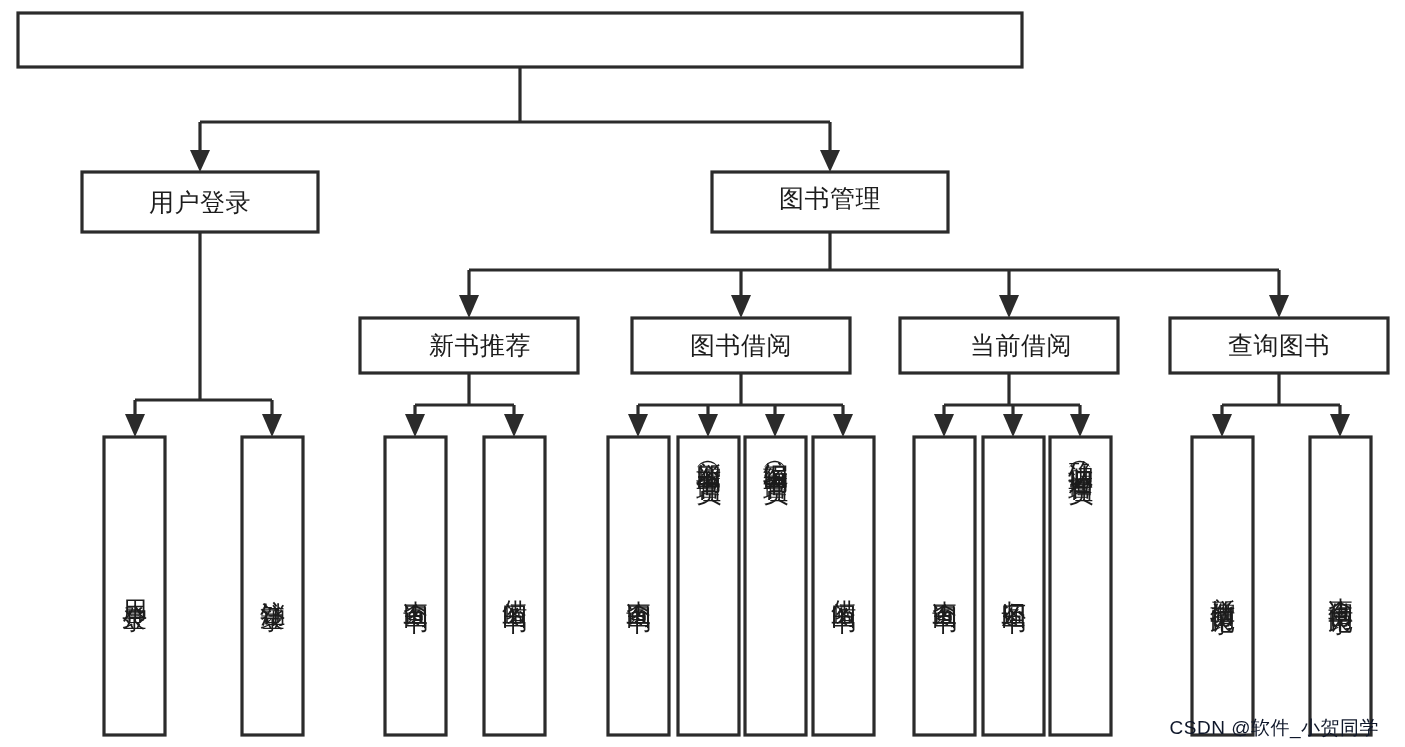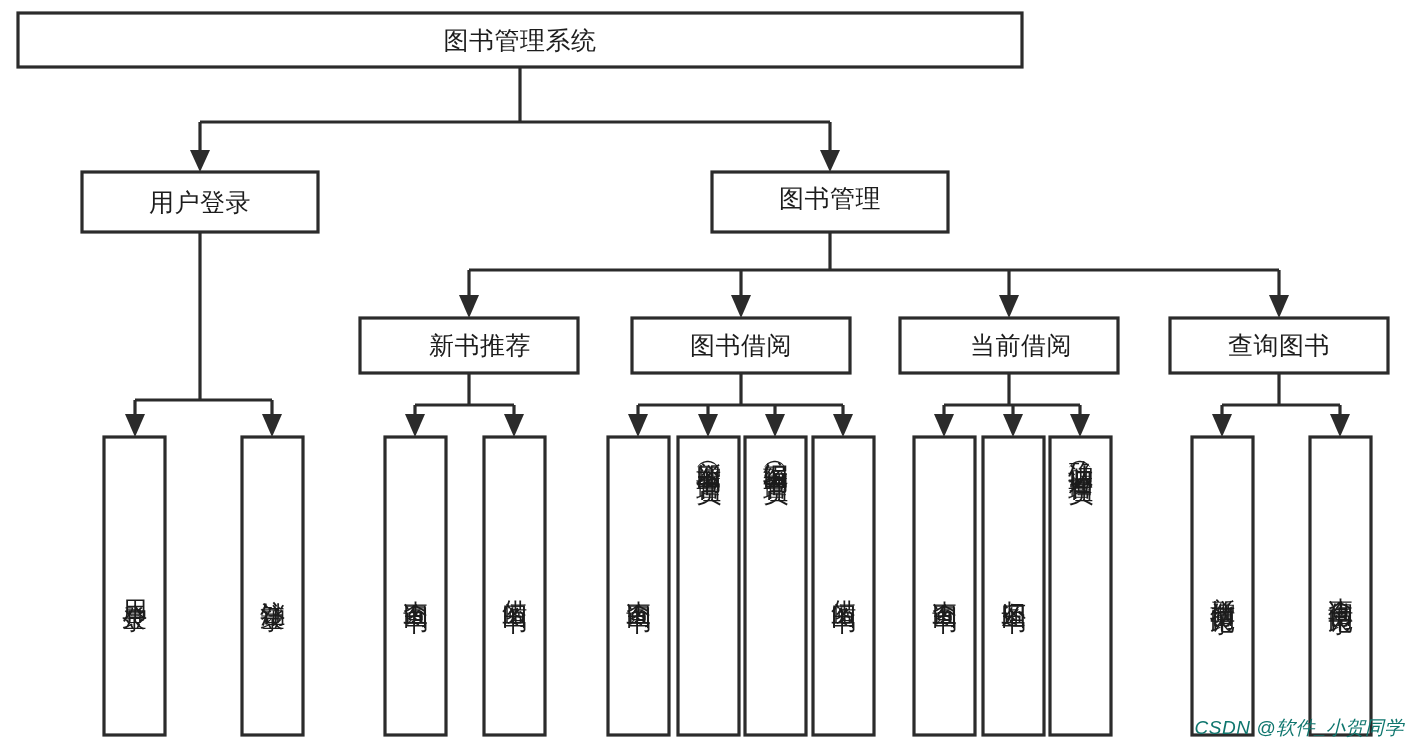--- a/index.html
+++ b/index.html
@@ -32,27 +32,26 @@
     letter-spacing:3px;
     align-items:center;
     justify-content:center;
   }
   .node-label.vertical.tall{
     justify-content:flex-start;
     padding-top:4px;
   }
   #watermark{
     position:absolute;
-    right:1px;bottom:6px;
+    right:26px;bottom:6px;
     font-size:19px;
-    color:#0f766e;
+    color:#0f172a;
     letter-spacing:0.5px;
     font-family:"Liberation Sans","DejaVu Sans",sans-serif;
     white-space:nowrap;
-    font-style:italic;
   }
 </style>
 </head>
 <body>
 
 <div id="diagram-root">
 
   <svg id="flow" viewBox="0 0 1405 747">
     <defs></defs>
 
@@ -150,21 +149,20 @@
     <rect class="box-rect" x="678" y="437" width="61" height="298"></rect>
     <rect class="box-rect" x="745" y="437" width="61" height="298"></rect>
     <rect class="box-rect" x="813" y="437" width="61" height="298"></rect>
     <rect class="box-rect" x="914" y="437" width="61" height="298"></rect>
     <rect class="box-rect" x="983" y="437" width="61" height="298"></rect>
     <rect class="box-rect" x="1050" y="437" width="61" height="298"></rect>
     <rect class="box-rect" x="1192" y="437" width="61" height="298"></rect>
     <rect class="box-rect" x="1310" y="437" width="61" height="298"></rect>
   </svg>
 
-  <div class="node-label horizontal" style="left:18px;top:13px;width:1004px;height:54px;">图书管理系统</div>
 
   <div class="node-label horizontal" style="left:82px;top:172px;width:236px;height:60px;">用户登录</div>
   <div class="node-label horizontal" style="left:712px;top:172px;width:236px;height:53px;">图书管理</div>
 
   <div class="node-label horizontal" style="left:360px;top:318px;width:240px;height:55px;">新书推荐</div>
   <div class="node-label horizontal" style="left:632px;top:318px;width:218px;height:55px;">图书借阅</div>
   <div class="node-label horizontal" style="left:900px;top:318px;width:242px;height:55px;">当前借阅</div>
   <div class="node-label horizontal" style="left:1170px;top:318px;width:218px;height:55px;">查询图书</div>
 
   <div class="node-label vertical" style="left:104px;top:437px;width:61px;height:298px;">用户登录</div>

